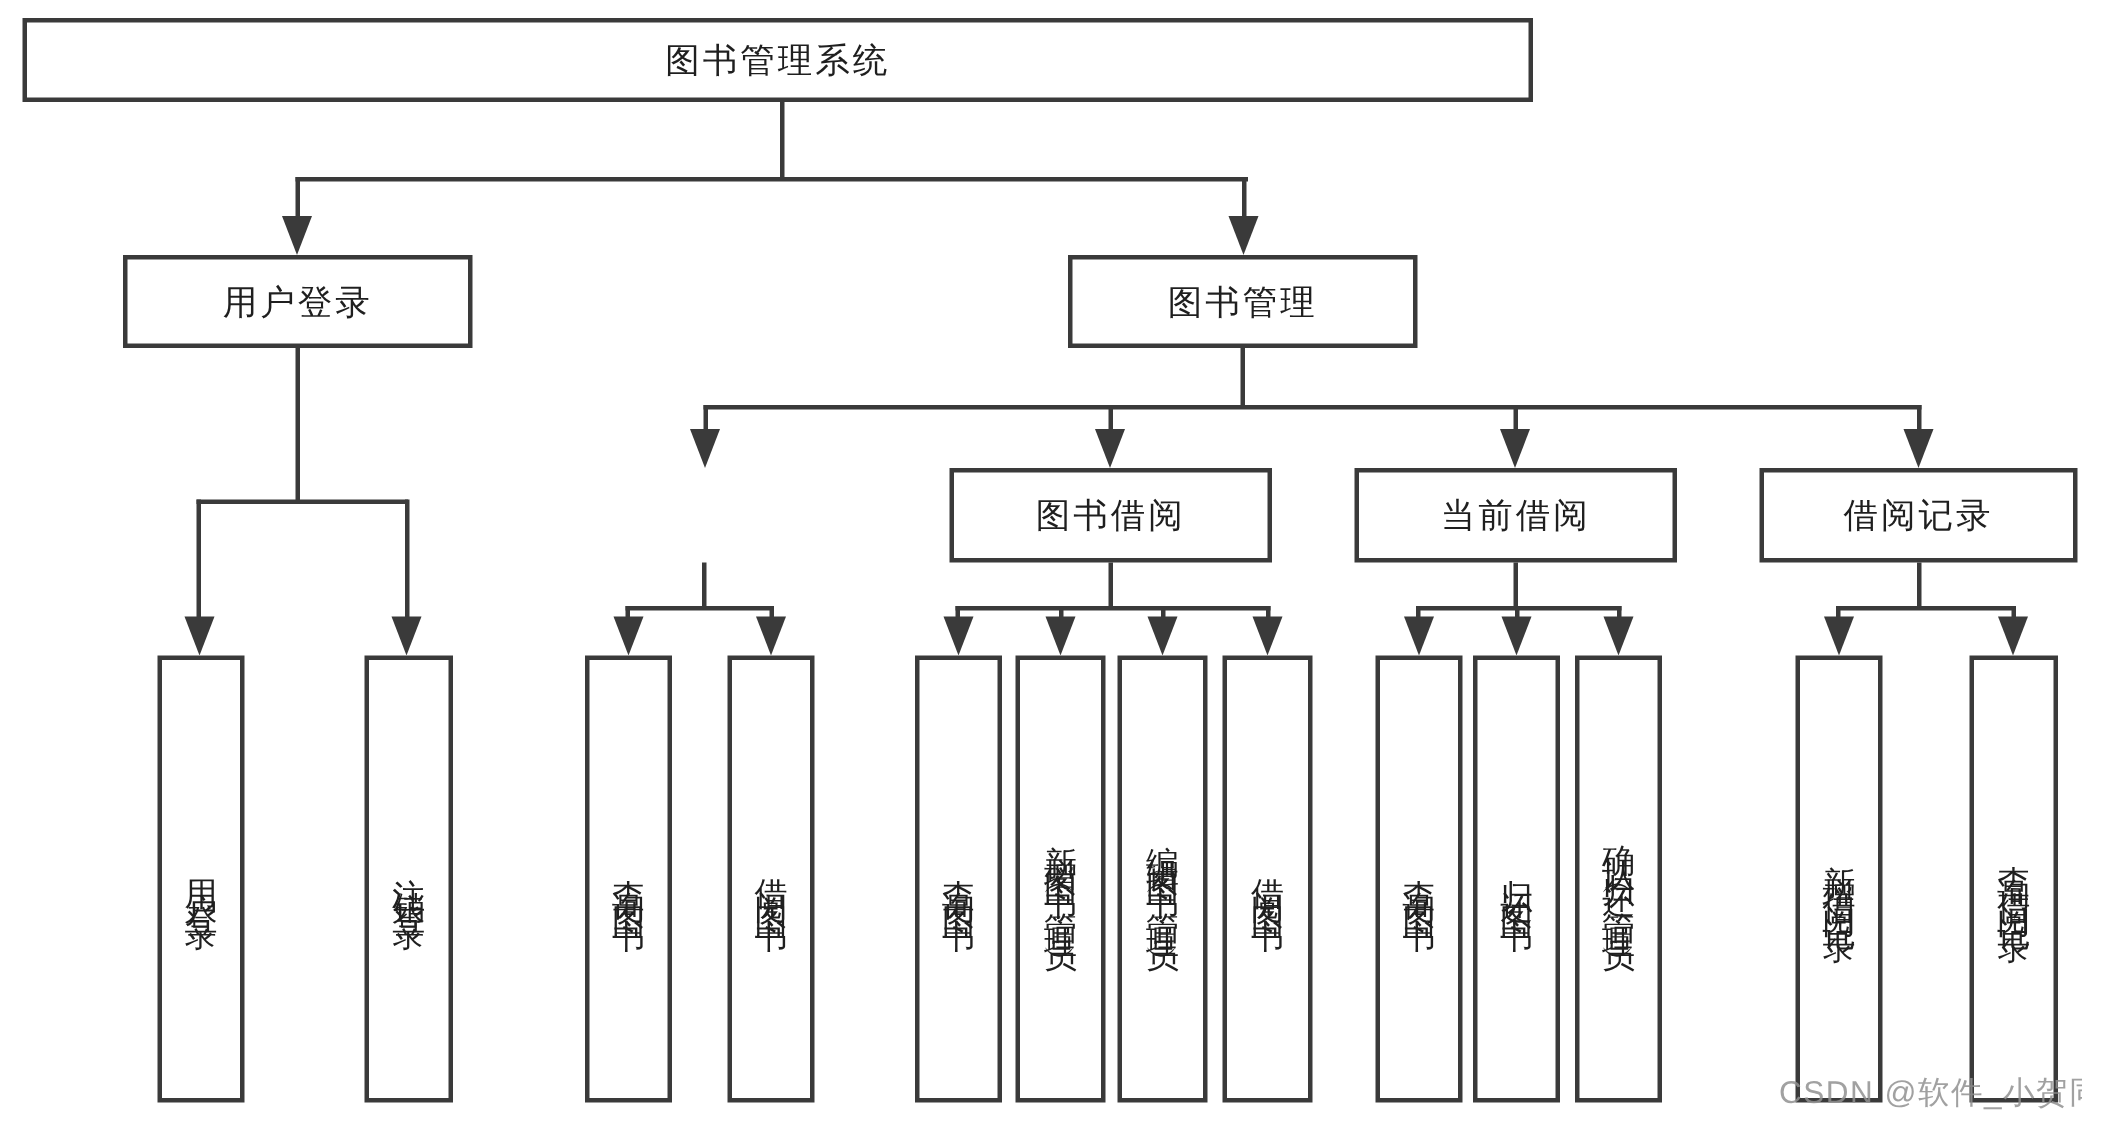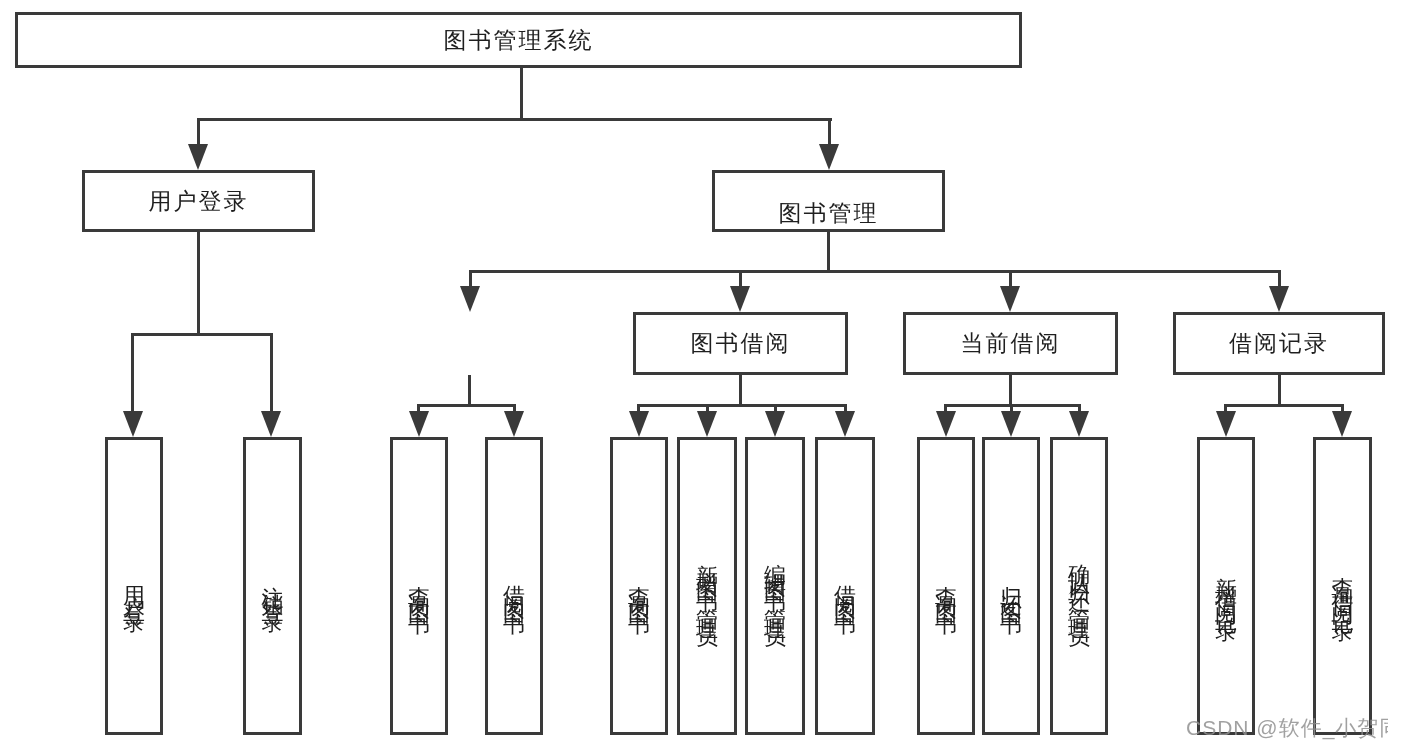--- a/index.html
+++ b/index.html
@@ -42,21 +42,21 @@
   <div class="vline" style="left:520px;top:68px;height:52px;"></div>
   <div class="hline" style="left:197px;top:118px;width:635px;"></div>
   <div class="vline" style="left:197px;top:118px;height:32px;"></div>
   <div class="arrow" style="left:188px;top:144px;"></div>
   <div class="vline" style="left:828px;top:118px;height:32px;"></div>
   <div class="arrow" style="left:819px;top:144px;"></div>
 
   <div class="box hbox" style="left:82px;top:170px;width:233px;height:62px;">
     <span>用户登录</span>
   </div>
-  <div class="box hbox" style="left:712px;top:170px;width:233px;height:62px;align-items:flex-end;">
+  <div class="box hbox" style="left:712px;top:170px;width:233px;height:62px;">
     <span>图书管理</span>
   </div>
 
   <div class="vline" style="left:197px;top:232px;height:104px;"></div>
   <div class="hline" style="left:131px;top:333px;width:141px;"></div>
   <div class="vline" style="left:131px;top:333px;height:82px;"></div>
   <div class="arrow" style="left:123px;top:411px;"></div>
   <div class="vline" style="left:270px;top:333px;height:82px;"></div>
   <div class="arrow" style="left:261px;top:411px;"></div>
 

